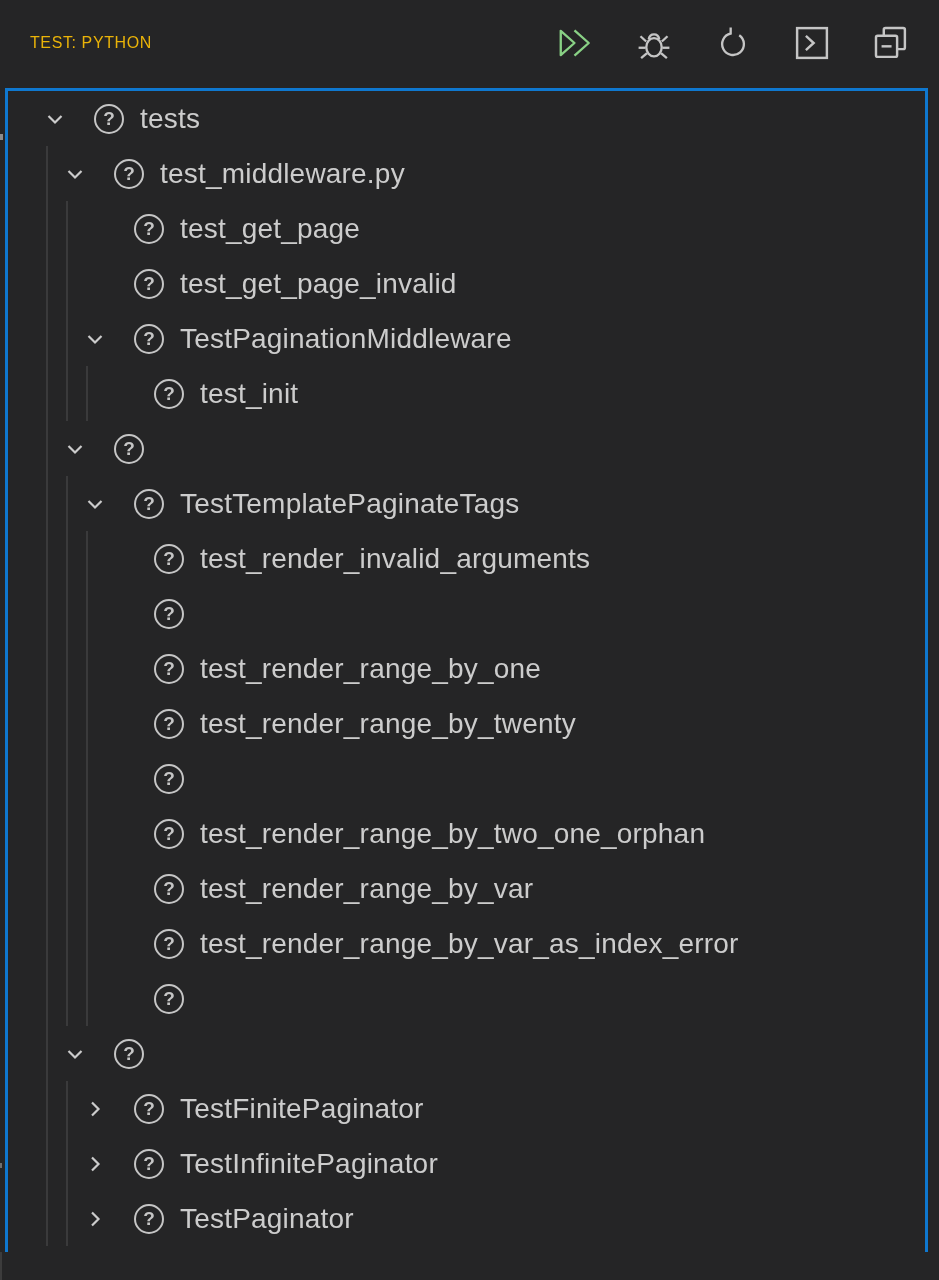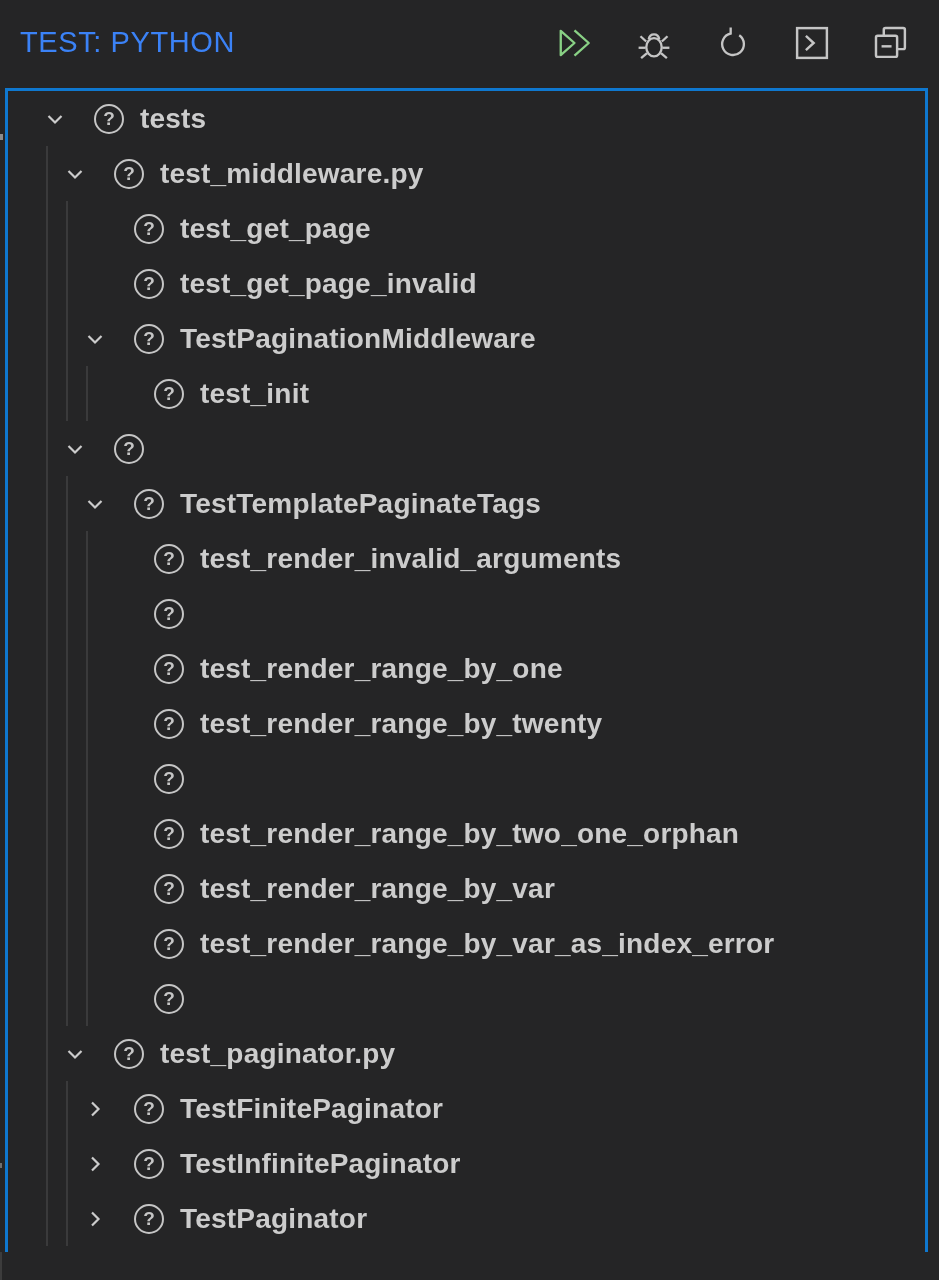--- a/index.html
+++ b/index.html
@@ -10,23 +10,23 @@
     font-family:"Liberation Sans", sans-serif;
     position:relative;
     -webkit-font-smoothing:antialiased;
   }
   
   .panel-header{
     position:absolute;left:0;top:0;width:939px;height:85px;
     display:flex;align-items:center;
   }
   .panel-title{
-    margin-left:20px;
-    font-size:29px;letter-spacing:.6px;
-    color:#3b82f6;white-space:nowrap;
+    margin-left:30px;
+    font-size:16px;letter-spacing:.6px;
+    color:#eab308;white-space:nowrap;
   }
   .header-actions{
     position:absolute;right:24px;top:0;height:85px;
     display:flex;align-items:center;gap:31px;
   }
   .action-btn{
     width:48px;height:48px;background:transparent;border:none;padding:0;
     display:flex;align-items:center;justify-content:center;
     color:#c5c5c5;cursor:pointer;
   }
@@ -60,21 +60,21 @@
   }
   .qicon{
     flex:none;margin-left:26px;
     width:30px;height:30px;box-sizing:border-box;
     border:2.5px solid #c5c5c5;border-radius:50%;
     color:#c5c5c5;font-size:19px;font-weight:700;line-height:25px;
     text-align:center;
   }
   .row-label{
     margin-left:16px;
-    font-size:28px;color:#cccccc;letter-spacing:.2px;font-weight:bold;
+    font-size:28px;color:#cccccc;letter-spacing:.2px;
   }
   
   .edge-notch{position:absolute;background:#8c8c8c;}
 </style>
 </head>
 <body style="background: rgb(37, 37, 38);">
 
 <div class="panel-header">
   <span class="panel-title">TEST: PYTHON</span>
   <div class="header-actions" id="header-actions">
@@ -272,21 +272,20 @@
       <span class="qicon">?</span>
     </div>
     <div class="tree-row">
       <div class="guide" style="left: 38px; background: rgb(58, 58, 59);"></div>
       <span class="twisty" style="margin-left: 54px;">
         <svg width="26" height="26" viewBox="0 0 26 26">
           <path class="icon-stroke" d="M6.5 10 L13 16.5 L19.5 10"></path>
         </svg>
       </span>
       <span class="qicon">?</span>
-      <span class="row-label">test_paginator.py</span>
     </div>
     <div class="tree-row">
       <div class="guide" style="left: 38px; background: rgb(58, 58, 59);"></div>
       <div class="guide" style="left: 58px; background: rgb(58, 58, 59);"></div>
       <span class="twisty" style="margin-left: 74px;">
         <svg width="26" height="26" viewBox="0 0 26 26">
           <path class="icon-stroke" d="M10 6.5 L16.5 13 L10 19.5"></path>
         </svg>
       </span>
       <span class="qicon">?</span>

